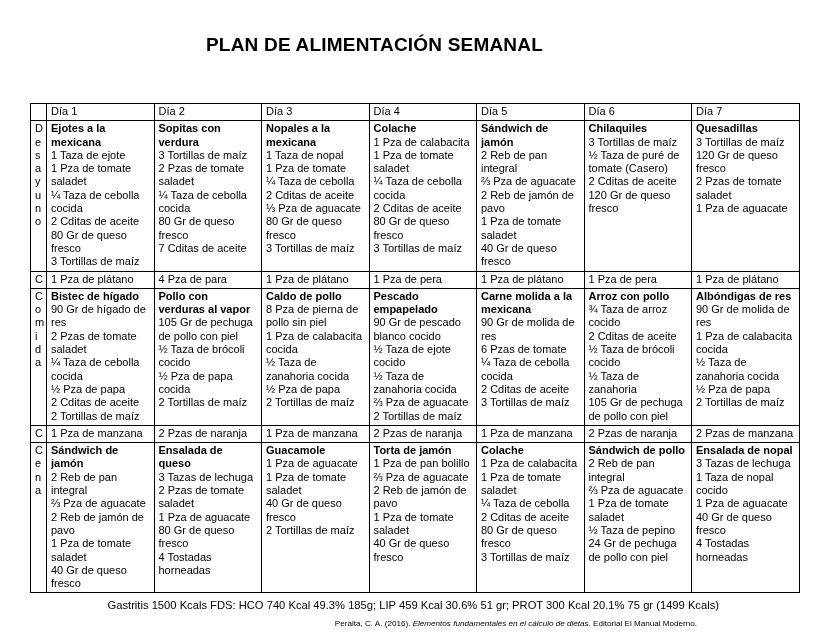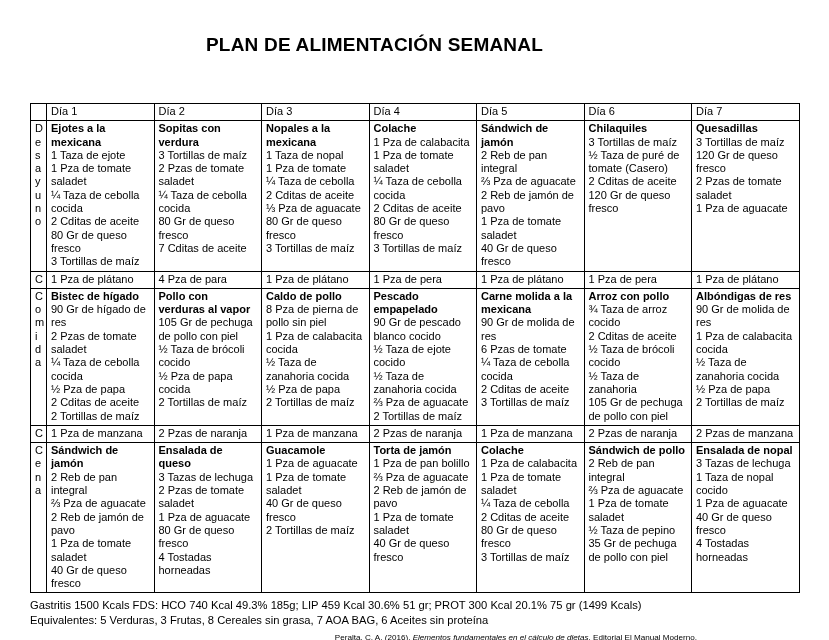--- a/index.html
+++ b/index.html
@@ -67,21 +67,21 @@
   }
   .dish {
     font-weight: bold;
     display: block;
   }
   .item { display: block; }
   .snack-row td { line-height: 14px; padding-top: 2px; padding-bottom: 2px; }
 
   .summary {
     margin: 5px 0 0 0;
-    text-align: left;
+    text-align: right;
     font-size: 11.2px;
     line-height: 14.5px;
   }
   .summary div { margin: 0; }
   .refs {
     margin-top: 5px;
     font-size: 8.1px;
     line-height: 11.5px;
     padding-right: 22px;
   }
@@ -316,37 +316,36 @@
               <span class="item">2 Cditas de aceite</span>
               <span class="item">80 Gr de queso fresco</span>
               <span class="item">3 Tortillas de maíz</span>
             </td>
           <td class="daycell-head">
               <span class="dish">Sándwich de pollo</span>
               <span class="item">2 Reb de pan integral</span>
               <span class="item">⅔ Pza de aguacate</span>
               <span class="item">1 Pza de tomate saladet</span>
               <span class="item">½ Taza de pepino</span>
-              <span class="item">35 Gr de pechuga de pollo con piel</span>
+              <span class="item">24 Gr de pechuga de pollo con piel</span>
             </td>
           <td class="daycell-head">
               <span class="dish">Ensalada de nopal</span>
               <span class="item">3 Tazas de lechuga</span>
               <span class="item">1 Taza de nopal cocido</span>
               <span class="item">1 Pza de aguacate</span>
               <span class="item">40 Gr de queso fresco</span>
               <span class="item">4 Tostadas horneadas</span>
             </td>
         </tr>
       </tbody>
     </table>
 
     <div class="summary">
       <div>Gastritis 1500 Kcals FDS: HCO 740 Kcal 49.3% 185g; LIP 459 Kcal 30.6% 51 gr; PROT 300 Kcal 20.1% 75 gr (1499 Kcals)</div>
-      <div>Equivalentes: 5 Verduras, 3 Frutas, 8 Cereales sin grasa, 7 AOA BAG, 6 Aceites sin proteína</div>
     </div>
 
     <div class="refs">
       <div class="ref-1"><span>Peralta, C. A. (2016). </span><span class="it">Elementos fundamentales en el cálculo de dietas</span><span>. Editorial El Manual Moderno.</span></div>
 
     </div>
   </div>
 </div>
 
 </body></html>

